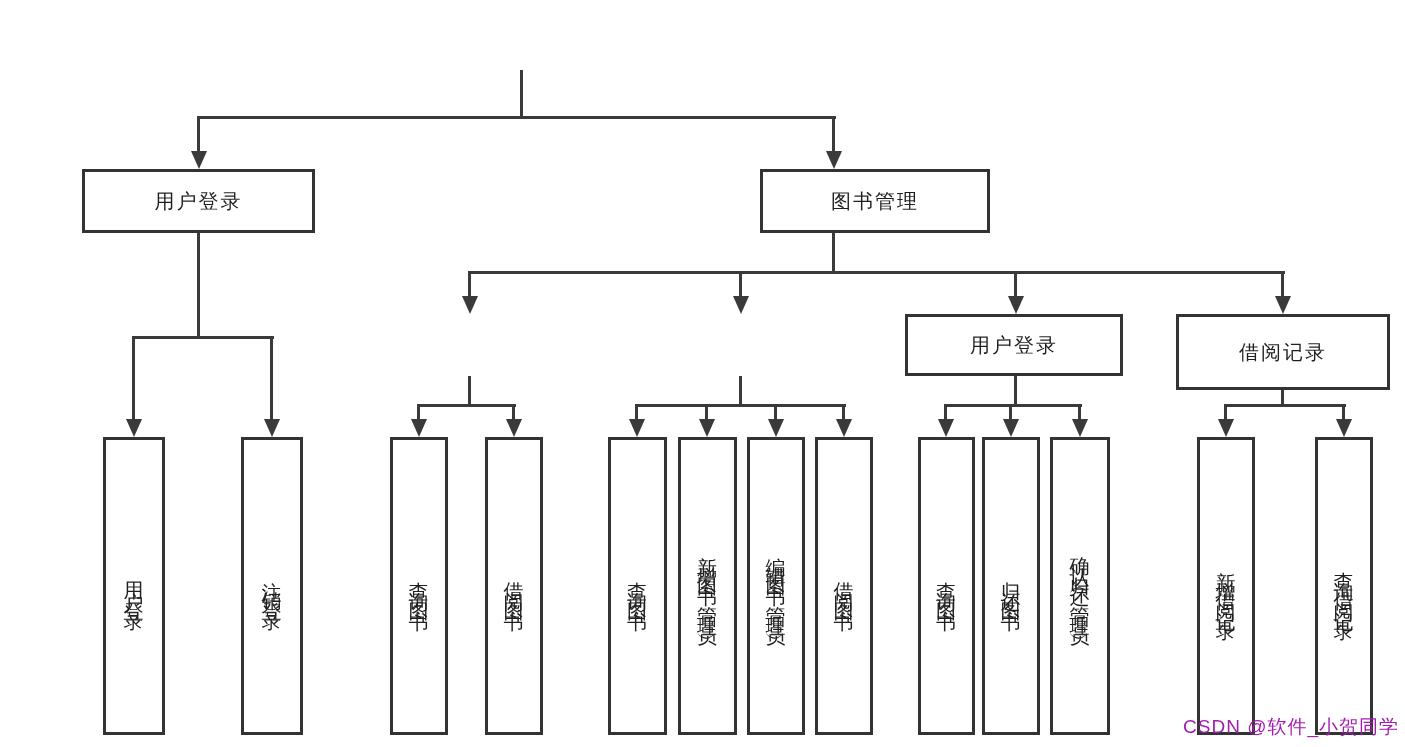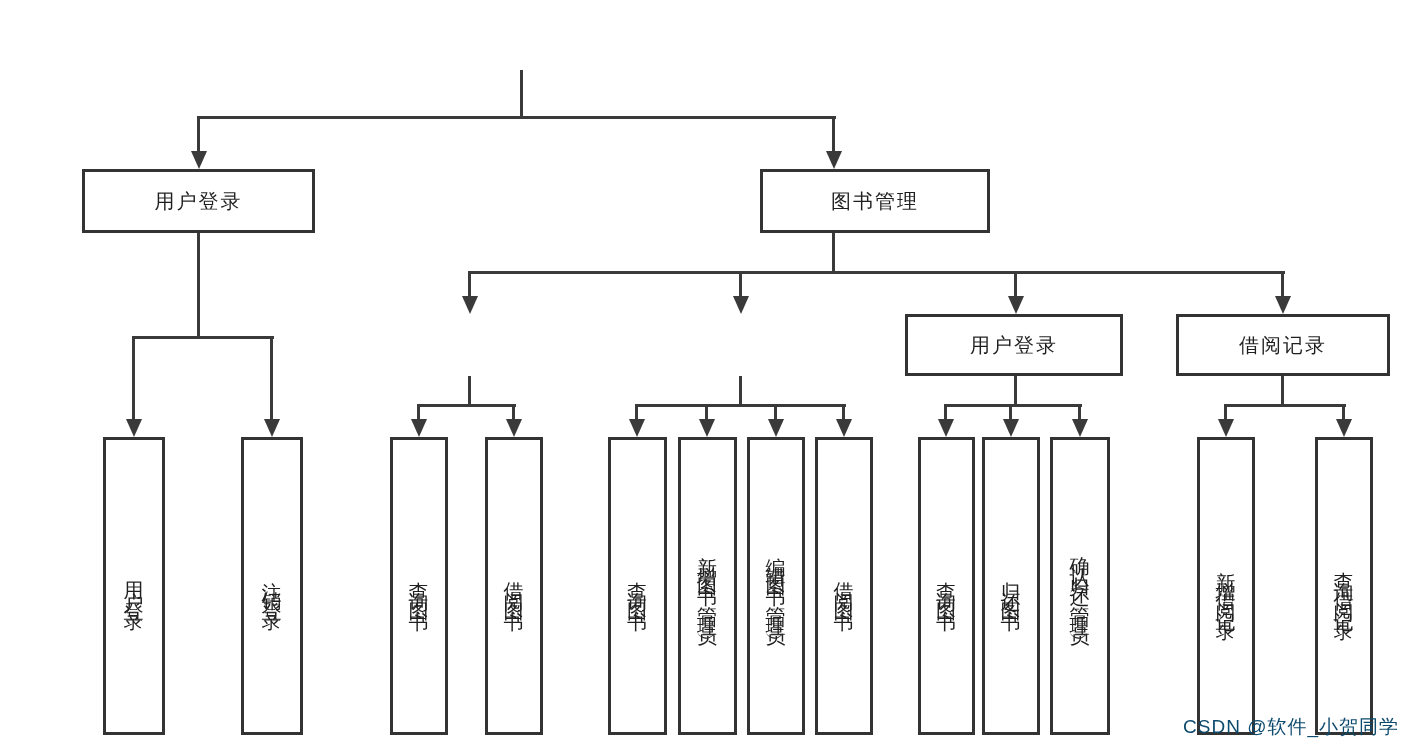--- a/index.html
+++ b/index.html
@@ -39,21 +39,21 @@
     line-height: 1;
   }
   
   #n-root        { left: 22px;   top: 14px;  width: 1000px; height: 56px; }
   #n-root .h-label { font-size: 21px; }
   #n-user-login  { left: 82px;   top: 169px; width: 233px;  height: 64px; }
   #n-book-mgmt   { left: 716px;  top: 169px; width: 230px;  height: 64px; margin-left: 44px; }
   #n-new-rec     { left: 363px;  top: 314px; width: 215px;  height: 62px; }
   #n-borrow      { left: 631px;  top: 314px; width: 221px;  height: 62px; }
   #n-current     { left: 905px;  top: 314px; width: 218px;  height: 62px; }
-  #n-records     { left: 1176px; top: 314px; width: 214px;  height: 62px; }
+  #n-records     { left: 1176px; top: 314px; width: 214px;  height: 76px; }
   .leaf          { top: 437px;  height: 298px; }
   #l-user-login           { left: 103px;  width: 62px; }
   #l-logout               { left: 241px;  width: 62px; }
   #l-query-books-1        { left: 390px;  width: 58px; }
   #l-borrow-books-1       { left: 485px;  width: 58px; }
   #l-query-books-2        { left: 608px;  width: 59px; }
   #l-add-books            { left: 678px;  width: 59px; }
   #l-edit-books           { left: 747px;  width: 58px; }
   #l-borrow-books-2       { left: 815px;  width: 58px; }
   #l-query-books-3        { left: 918px;  width: 57px; }
@@ -75,21 +75,21 @@
     border-right: 8px solid transparent;
     border-top: 18px solid #3a3a3a;
     z-index: 1;
   }
   #watermark {
     position: absolute;
     right: 6px;
     top: 714px;
     font-size: 19px;
     letter-spacing: 1px;
-    color: #0c4a6e;
+    color: #a21caf;
     white-space: nowrap;
     z-index: 3;
   }
 </style>
 </head>
 <body>
 
 <div id="canvas">
 
 

